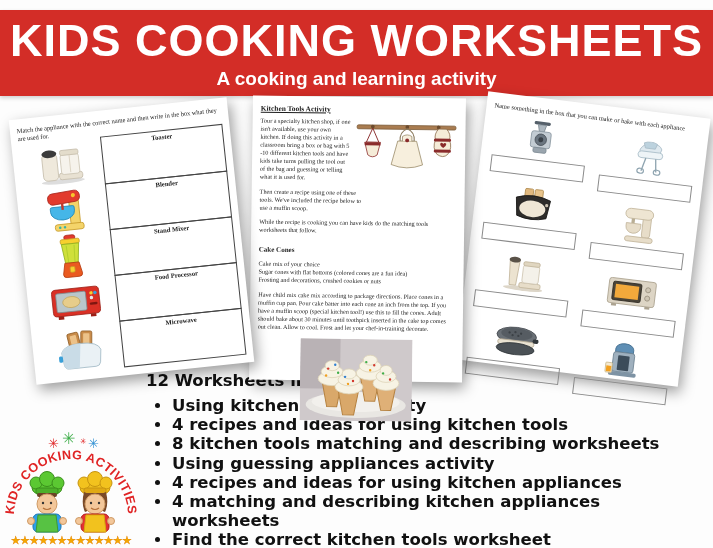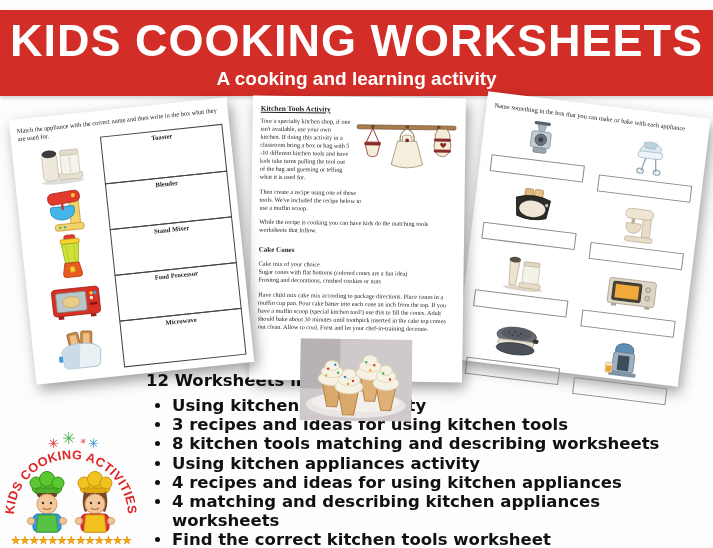--- a/index.html
+++ b/index.html
@@ -340,23 +340,23 @@
           <div class="answer-box"></div>
         </div>
       </div>
     </div>
   </div>
 
   <div class="list-wrap">
     <div class="list-title">12 Worksheets include:</div>
     <ul>
       <li>Using kitchen tools activity</li>
-      <li>3 recipes and ideas for using kitchen tools</li>
+      <li>4 recipes and ideas for using kitchen tools</li>
       <li>8 kitchen tools matching and describing worksheets</li>
-      <li>Using kitchen appliances activity</li>
+      <li>Using guessing appliances activity</li>
       <li>4 recipes and ideas for using kitchen appliances</li>
       <li>4 matching and describing kitchen appliances worksheets</li>
       <li>Find the correct kitchen tools worksheet</li>
 
     </ul>
   </div>
 
   <div class="logo">
     <svg width="138" height="126" viewBox="0 0 138 126">
       <defs>

